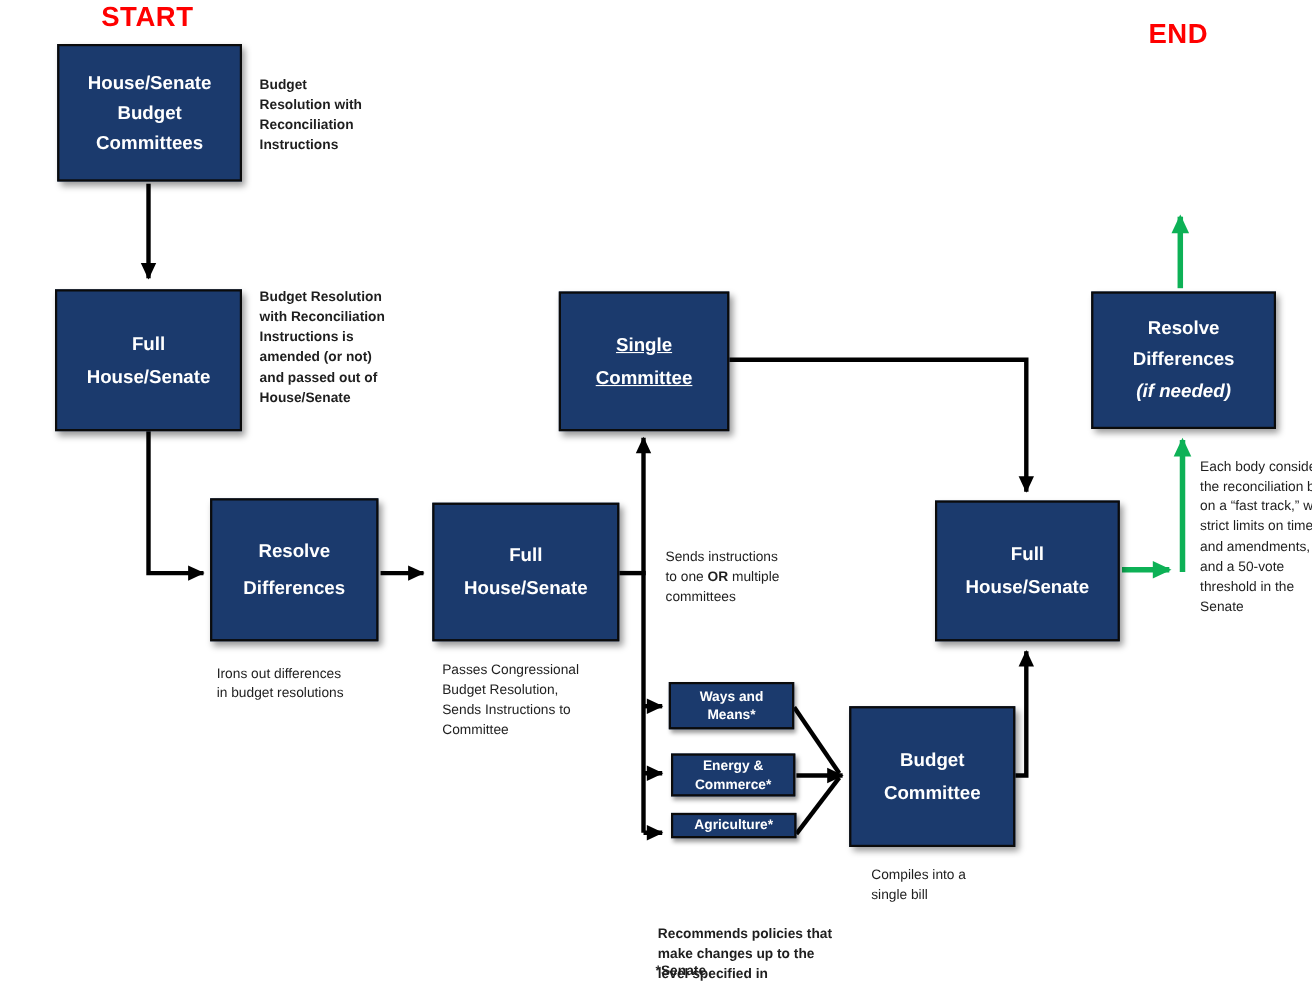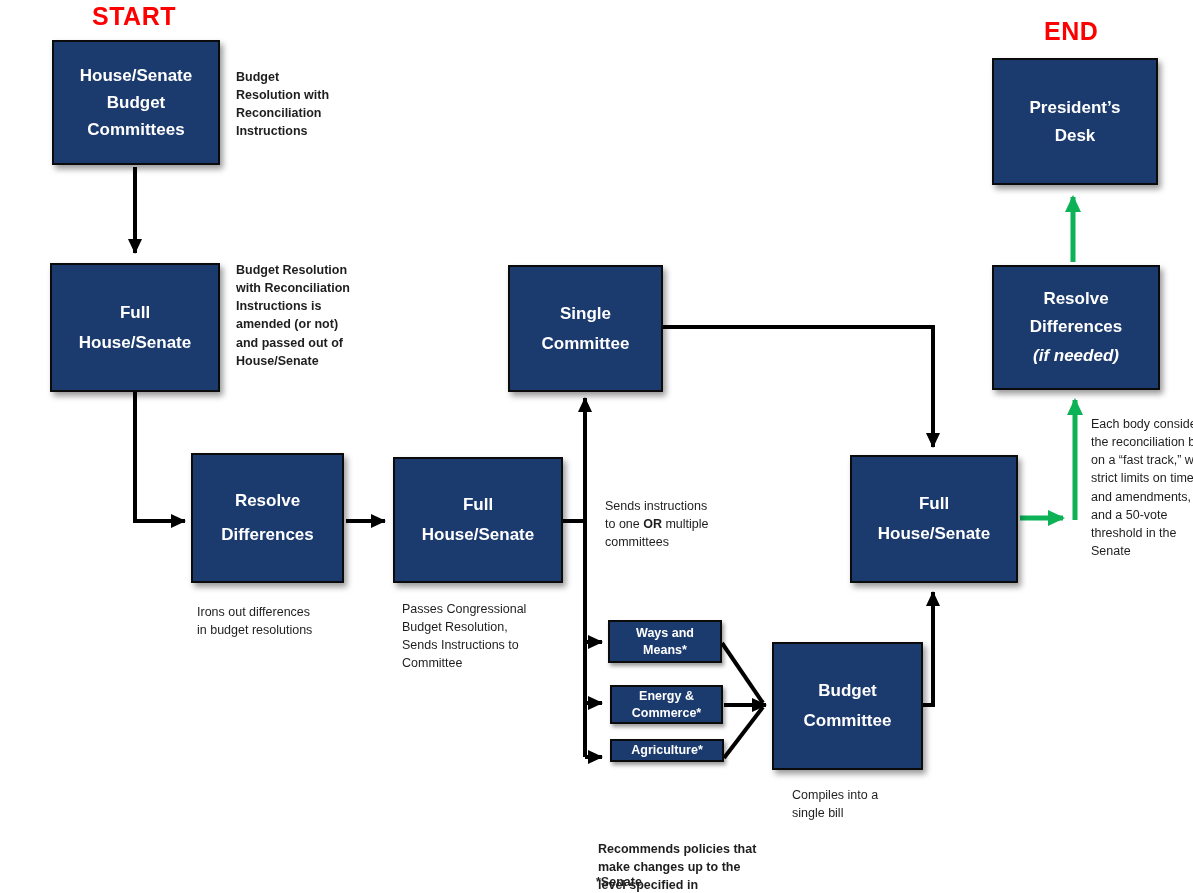--- a/index.html
+++ b/index.html
@@ -100,21 +100,21 @@
   <div class="box rd1" style="left:151px;top:453px;width:153px;height:130px;">
     <span class="lines">Resolve
 Differences</span>
   </div>
 
   <div class="box" style="left:353px;top:457px;width:170px;height:126px;">
     <span class="lines">Full
 House/Senate</span>
   </div>
 
-  <div class="box" style="left:468px;top:265px;width:155px;height:127px;">
+  <div class="box" style="left:468px;top:265px;width:155px;height:127px;text-decoration:underline;">
     <span class="lines">Single
 Committee</span>
   </div>
 
   <div class="box small" style="left:568px;top:620px;width:114px;height:43px;">
     <span class="lines">Ways and
 Means*</span>
   </div>
 
   <div class="box small" style="left:570px;top:685px;width:113px;height:39px;">
@@ -135,24 +135,20 @@
     <span class="lines">Full
 House/Senate</span>
   </div>
 
   <div class="box rd2" style="left:952px;top:265px;width:168px;height:125px;">
     <span class="lines"><span>Resolve
 Differences</span>
 <span class="sub">(if needed)</span></span>
   </div>
 
-  <div class="box" style="left:952px;top:58px;width:166px;height:127px;line-height:1.6;">
-    <span class="lines">President’s
-Desk</span>
-  </div>
 
   <div class="note semibold" style="left:196px;top:68px;width:140px;">Budget
 Resolution with
 Reconciliation
 Instructions</div>
 
   <div class="note semibold" style="left:196px;top:261px;width:150px;">Budget Resolution
 with Reconciliation
 Instructions is
 amended (or not)

